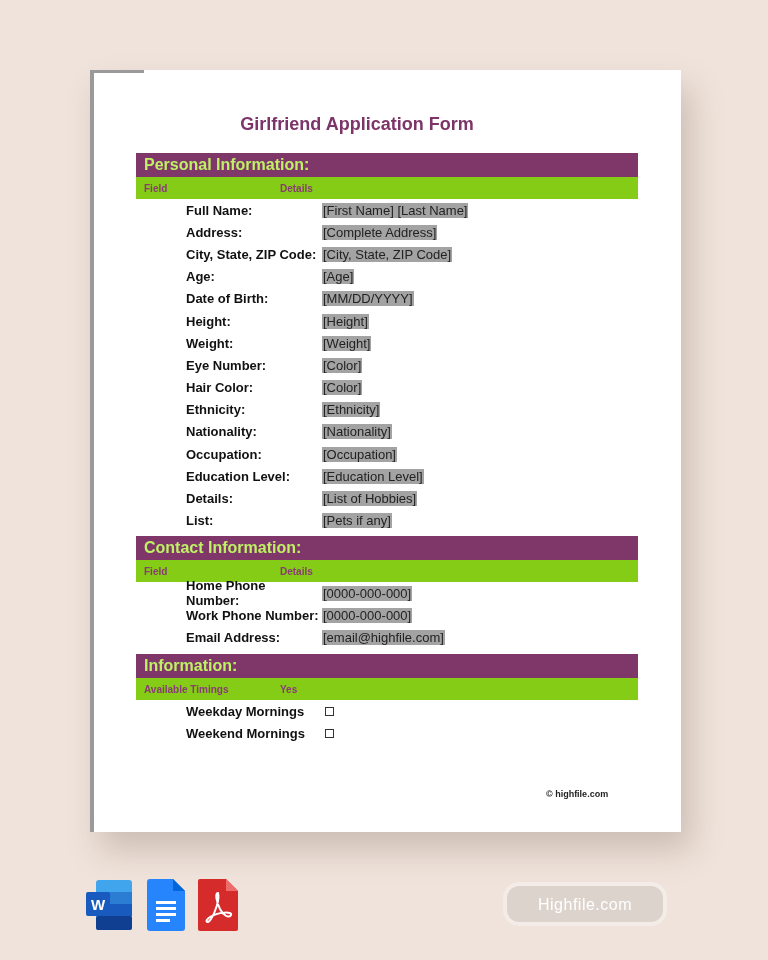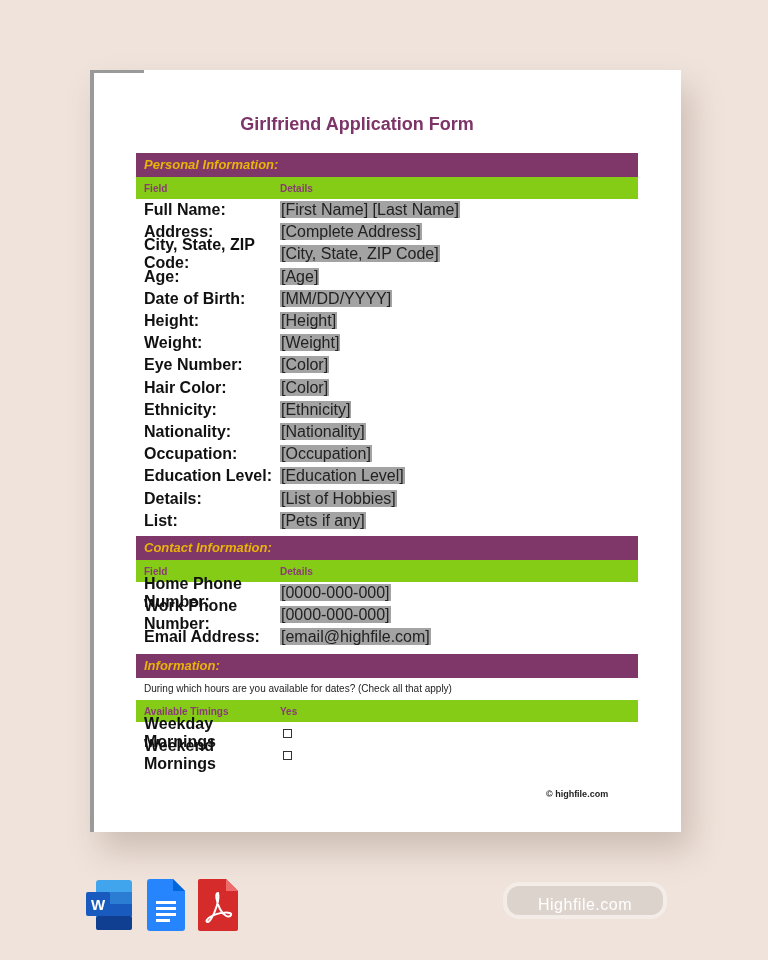--- a/index.html
+++ b/index.html
@@ -26,30 +26,30 @@
     background:#9a9a9a;
   }
   .title {
     position:absolute; left:90px; top:114px; width:534px;
     text-align:center; color:#7d3468; font-weight:bold; font-size:18px;
   }
   .section {
     position:absolute; left:136px; width:502px;
   }
   .sec-header {
-    height:24px; background:#7f3669; color:#eab308; font-weight:bold;
-    font-size:13px; line-height:24px; padding-left:8px; box-sizing:border-box;font-style:italic;
+    height:24px; background:#7f3669; color:#bef264; font-weight:bold;
+    font-size:16px; line-height:24px; padding-left:8px; box-sizing:border-box;
   }
   .col-header {
     height:22px; background:#84cc16; display:flex; align-items:center;
     font-size:10px; font-weight:bold; color:#8a3c74;
   }
   .col-header .c1, .row .c1 { width:144px; padding-left:8px; box-sizing:border-box; }
   .row {
-    height:22.2px; display:flex; align-items:center; font-size:16px;
+    height:22.2px; display:flex; align-items:center; font-size:13px;margin-left:42px;
   }
   .row .c1 { font-weight:bold; color:#111; }
   .row .c2 span.val {
     background:#a3a3a3; color:#222; padding:0 1px;
   }
   .question {
     height:22px; line-height:22px; font-size:10px; color:#222; padding-left:8px;
   }
   .checkbox {
     display:inline-block; width:7px; height:7px; border:1.5px solid #333;
@@ -57,21 +57,21 @@
   }
   .footer-copy {
     position:absolute; left:546px; top:789px; font-size:9px; color:#222;
     font-weight:bold;
   }
   .icons { position:absolute; left:86px; top:878px; height:54px; }
   .icon-word { position:absolute; left:0; top:0; width:48px; height:54px; }
   .icon-gdoc { position:absolute; left:61px; top:1px; width:38px; height:52px; }
   .icon-pdf  { position:absolute; left:112px; top:1px; width:40px; height:52px; }
   .brand-btn {
-    position:absolute; left:507px; top:886px; width:156px; height:29px;
+    position:absolute; left:507px; top:886px; width:156px; height:36px;
     border-radius:12px; background:#ddd3cd;
     box-shadow:0 0 0 4px rgba(255,255,255,0.35);
     color:#fff; font-size:16px; text-align:center; line-height:38px;
     letter-spacing:0.5px;
   }
 </style>
 </head>
 <body>
 
 <div class="page-shadow"></div>
@@ -164,21 +164,20 @@
       <div class="c2"><span class="val">[0000-000-000]</span></div>
     </div>
   <div class="row">
       <div class="c1">Email Address:</div>
       <div class="c2"><span class="val">[email@highfile.com]</span></div>
     </div>
 </div>
 
 <div class="section" style="top:654px;">
   <div class="sec-header">Information:</div>
-  <div class="question">During which hours are you available for dates? (Check all that apply)</div>
   <div class="col-header">
     <div class="c1">Available Timings</div>
     <div class="c2">Yes</div>
   </div>
   <div class="row">
     <div class="c1">Weekday Mornings</div>
     <div class="c2"><span class="checkbox"></span></div>
   </div>
   <div class="row">
     <div class="c1">Weekend Mornings</div>

